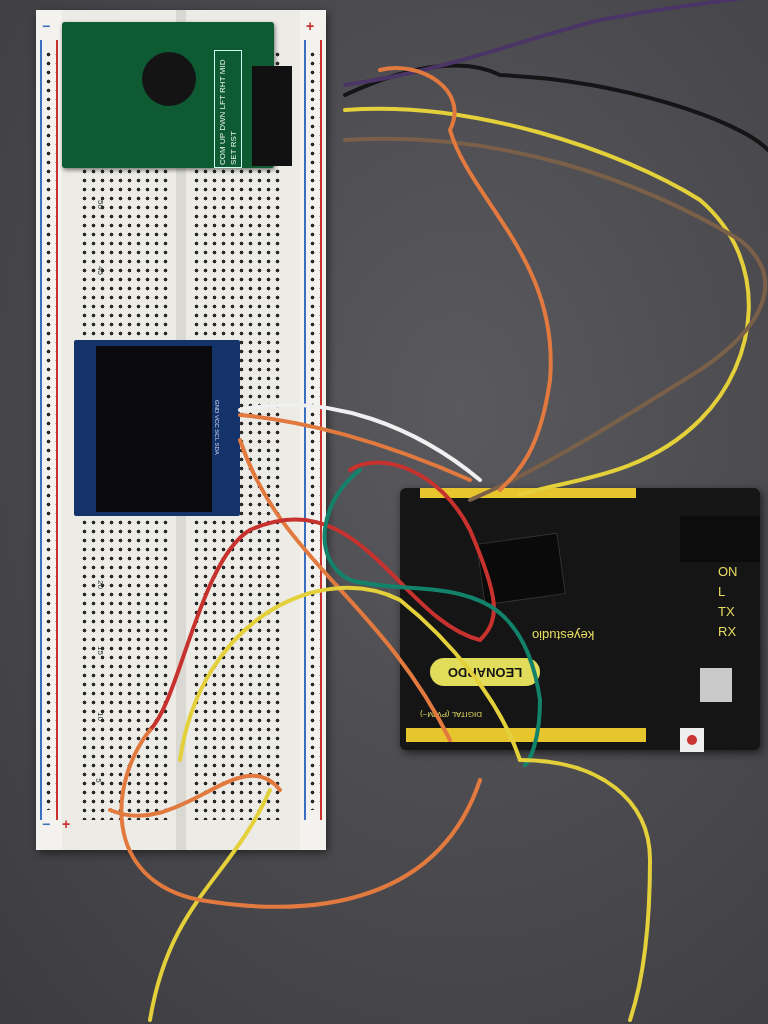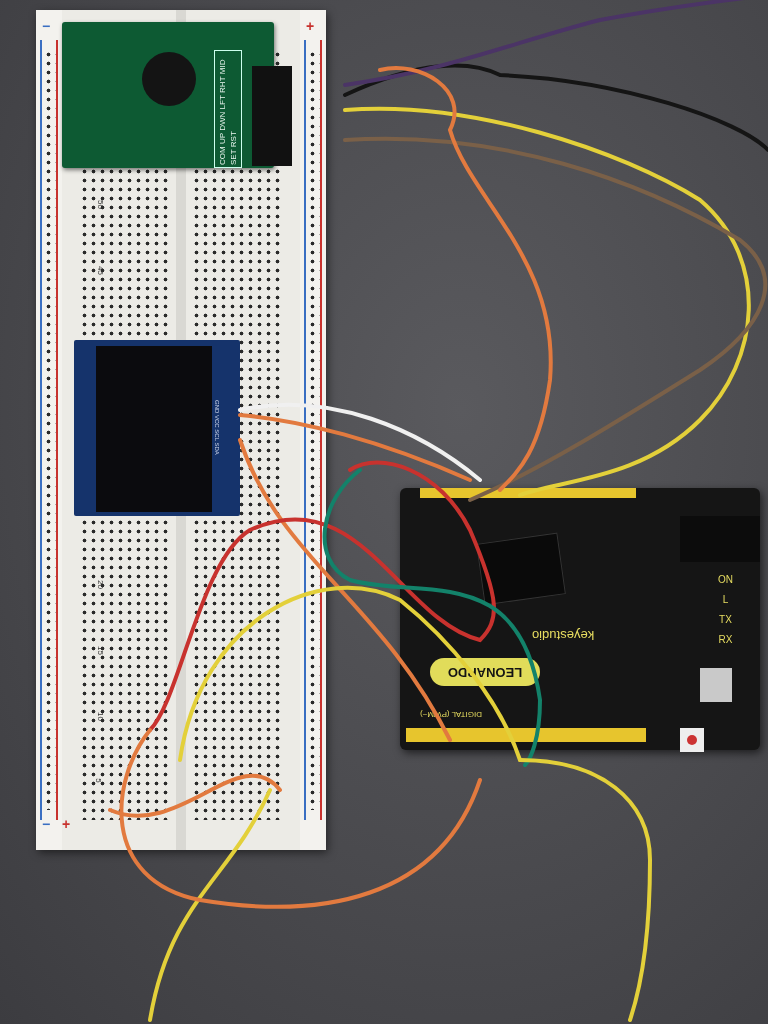--- a/index.html
+++ b/index.html
@@ -23,21 +23,21 @@
   .ard{position:absolute;left:400px;top:488px;width:360px;height:262px;background:#151515;border-radius:6px;box-shadow:2px 3px 8px rgba(0,0,0,.6);}
   .ard .hdr-top{position:absolute;left:20px;top:0;width:216px;height:10px;background:#e7c52d;}
   .ard .hdr-bot{position:absolute;left:6px;top:240px;width:240px;height:14px;background:#e7c52d;}
   .ard .chip{position:absolute;left:80px;top:50px;width:80px;height:60px;background:#0a0a0a;border:1px solid #333;transform:rotate(-8deg);}
   .ard .brand{position:absolute;left:132px;top:140px;color:#e6dc60;font-size:13px;transform:rotate(180deg);}
   .ard .leo{position:absolute;left:30px;top:170px;width:110px;height:28px;border-radius:14px;background:#e1dc5a;color:#141414;font-size:13px;font-weight:bold;text-align:center;line-height:28px;transform:rotate(180deg);}
   .ard .jack{position:absolute;left:280px;top:28px;width:80px;height:46px;background:#0c0c0c;}
   .ard .usb{position:absolute;left:300px;top:180px;width:32px;height:34px;background:#c9c9c9;}
   .ard .reset{position:absolute;left:280px;top:240px;width:24px;height:24px;background:#eee;}
   .ard .reset::after{content:"";position:absolute;left:7px;top:7px;width:10px;height:10px;border-radius:50%;background:#c33;}
-  .ard .leds{position:absolute;left:318px;top:82px;color:#e6dc60;font-size:10px;line-height:20px;text-align:center;}
+  .ard .leds{position:absolute;left:318px;top:74px;color:#e6dc60;font-size:13px;line-height:20px;}
   .ard .dig{position:absolute;left:20px;top:222px;color:#e6dc60;font-size:8px;transform:rotate(180deg);}
   svg.wires{position:absolute;left:0;top:0;}
 </style>
 </head>
 <body>
 
 <div class="photo"></div>
 
 <div class="bb">
   <div class="rail" style="left:0">

